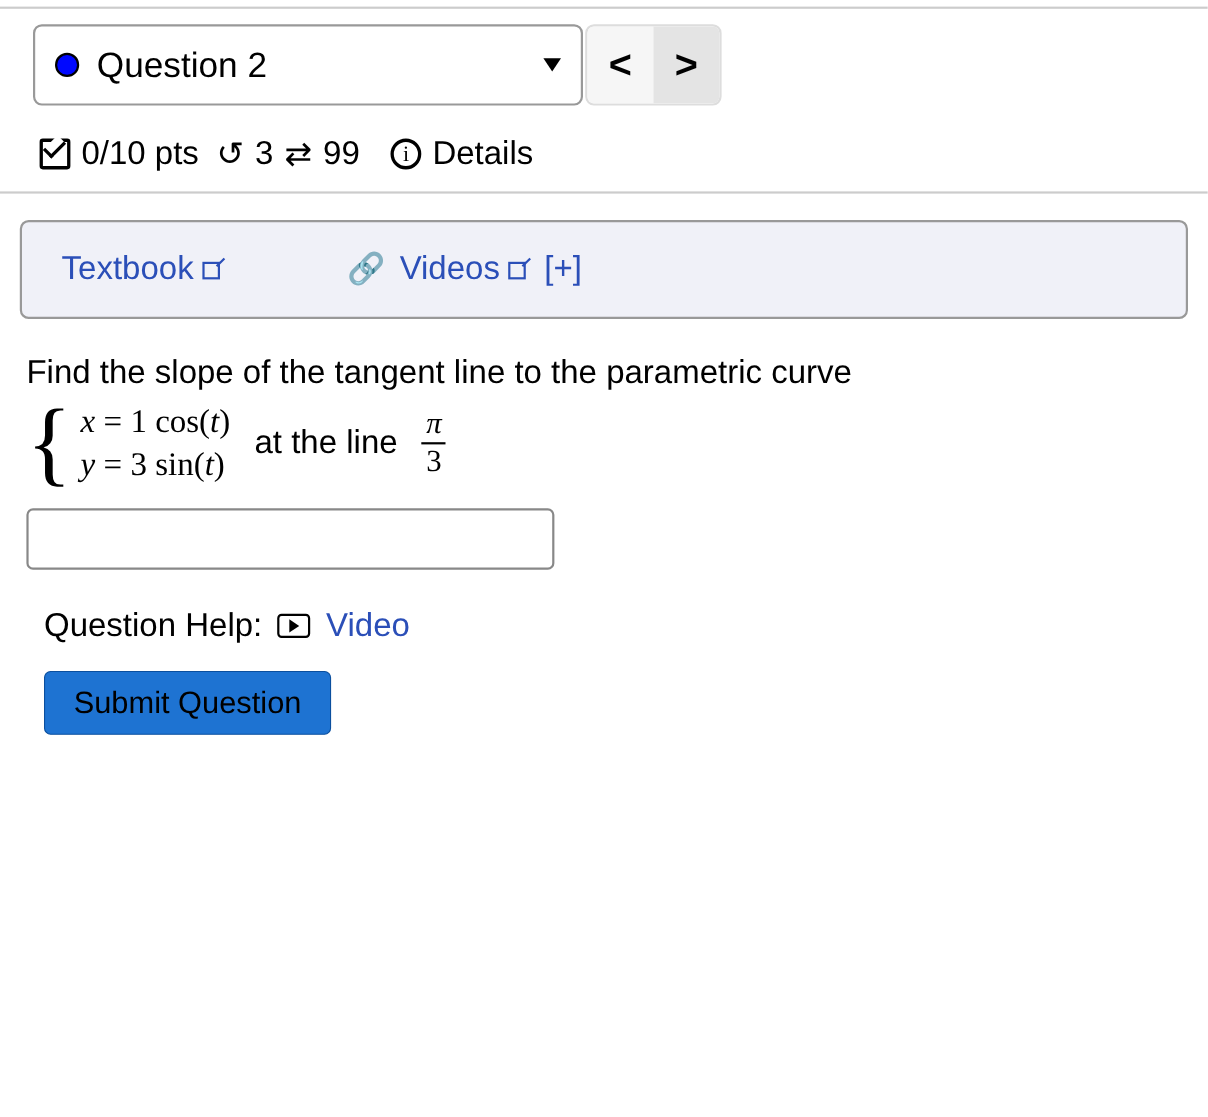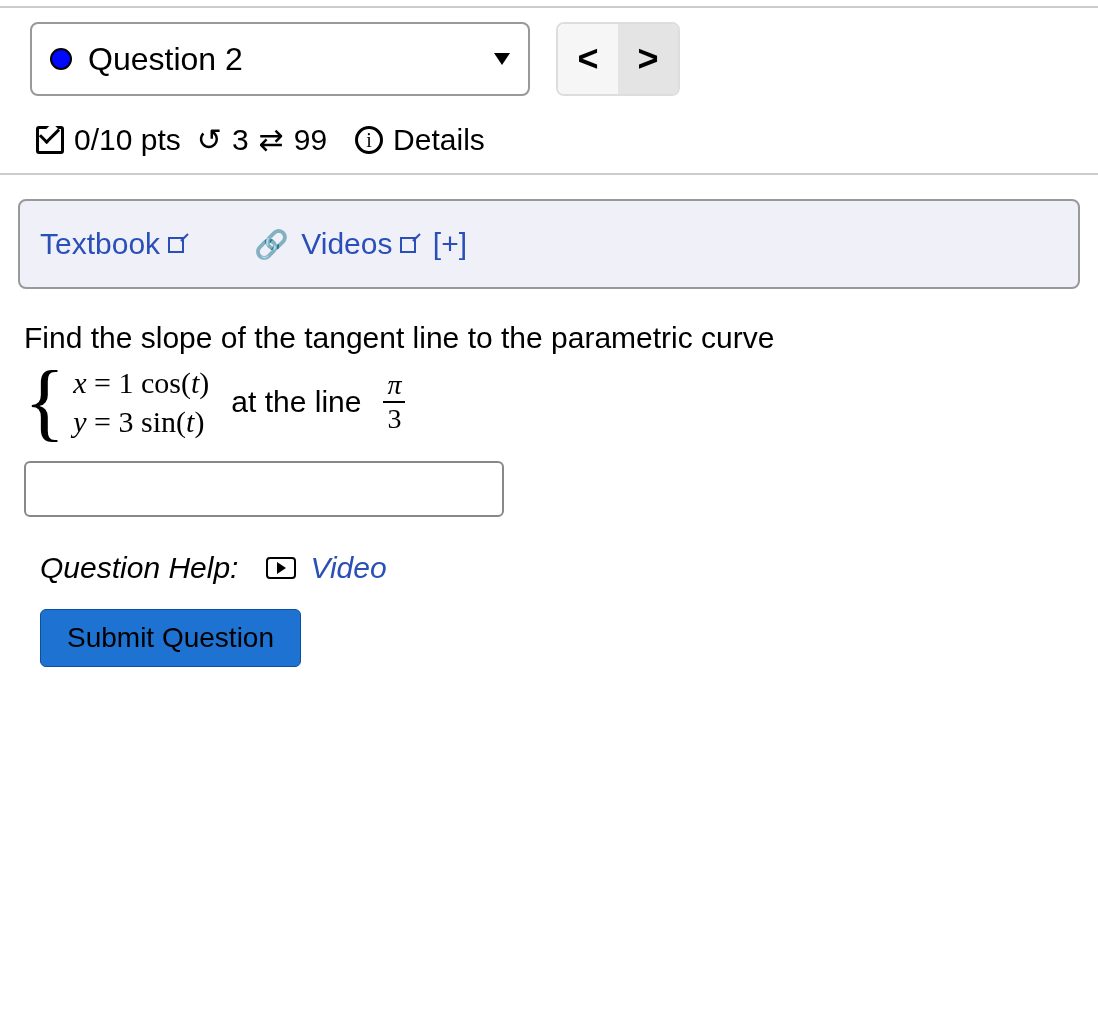--- a/index.html
+++ b/index.html
@@ -11,21 +11,21 @@
     background: #fff;
     width: 1098px;
   }
   .hr { border-top: 2px solid #ccc; }
   .top-rule { margin: 6px 0 0 0; }
 
   
   .hdr-row {
     display: flex;
     align-items: center;
-    gap: 26px;
+    gap: 2px;
     padding: 14px 30px 14px 30px;
   }
   .q-select {
     display: flex;
     align-items: center;
     border: 2px solid #999;
     border-radius: 8px;
     padding: 8px 18px;
     min-width: 500px;
     height: 74px;
@@ -107,24 +107,24 @@
   }
   .info-ico::after { content: "i"; }
   .details-link { cursor: pointer; }
 
   
   .resources {
     margin: 24px 18px 30px 18px;
     border: 2px solid #999;
     border-radius: 8px;
     background: #f0f1f8;
-    padding: 26px 20px;
-    display: flex;
-    align-items: center;
-    gap: 68px;
+    padding: 26px 36px;
+    display: flex;
+    align-items: center;
+    gap: 114px;
     font-size: 30px;
   }
   .res-link { color: #2b4fb8; cursor: pointer; display: inline-flex; align-items: center; gap: 8px; }
   .ext-icon {
     display: inline-block;
     width: 18px; height: 18px;
     position: relative;
   }
   .ext-icon::before {
     content: "";
@@ -185,22 +185,21 @@
     border-radius: 6px;
     font-size: 26px;
     padding: 4px 10px;
   }
 
   .help-row {
     padding: 0 40px 24px 40px;
     font-size: 30px;
     display: flex;
     align-items: center;
-    gap: 28px;
-    font-style: italic;
+    gap: 14px;
   }
   .play-icon {
     display: inline-flex;
     align-items: center;
     justify-content: center;
     width: 30px; height: 22px;
     border: 2px solid #000;
     border-radius: 4px;
     margin-right: 6px;
   }

